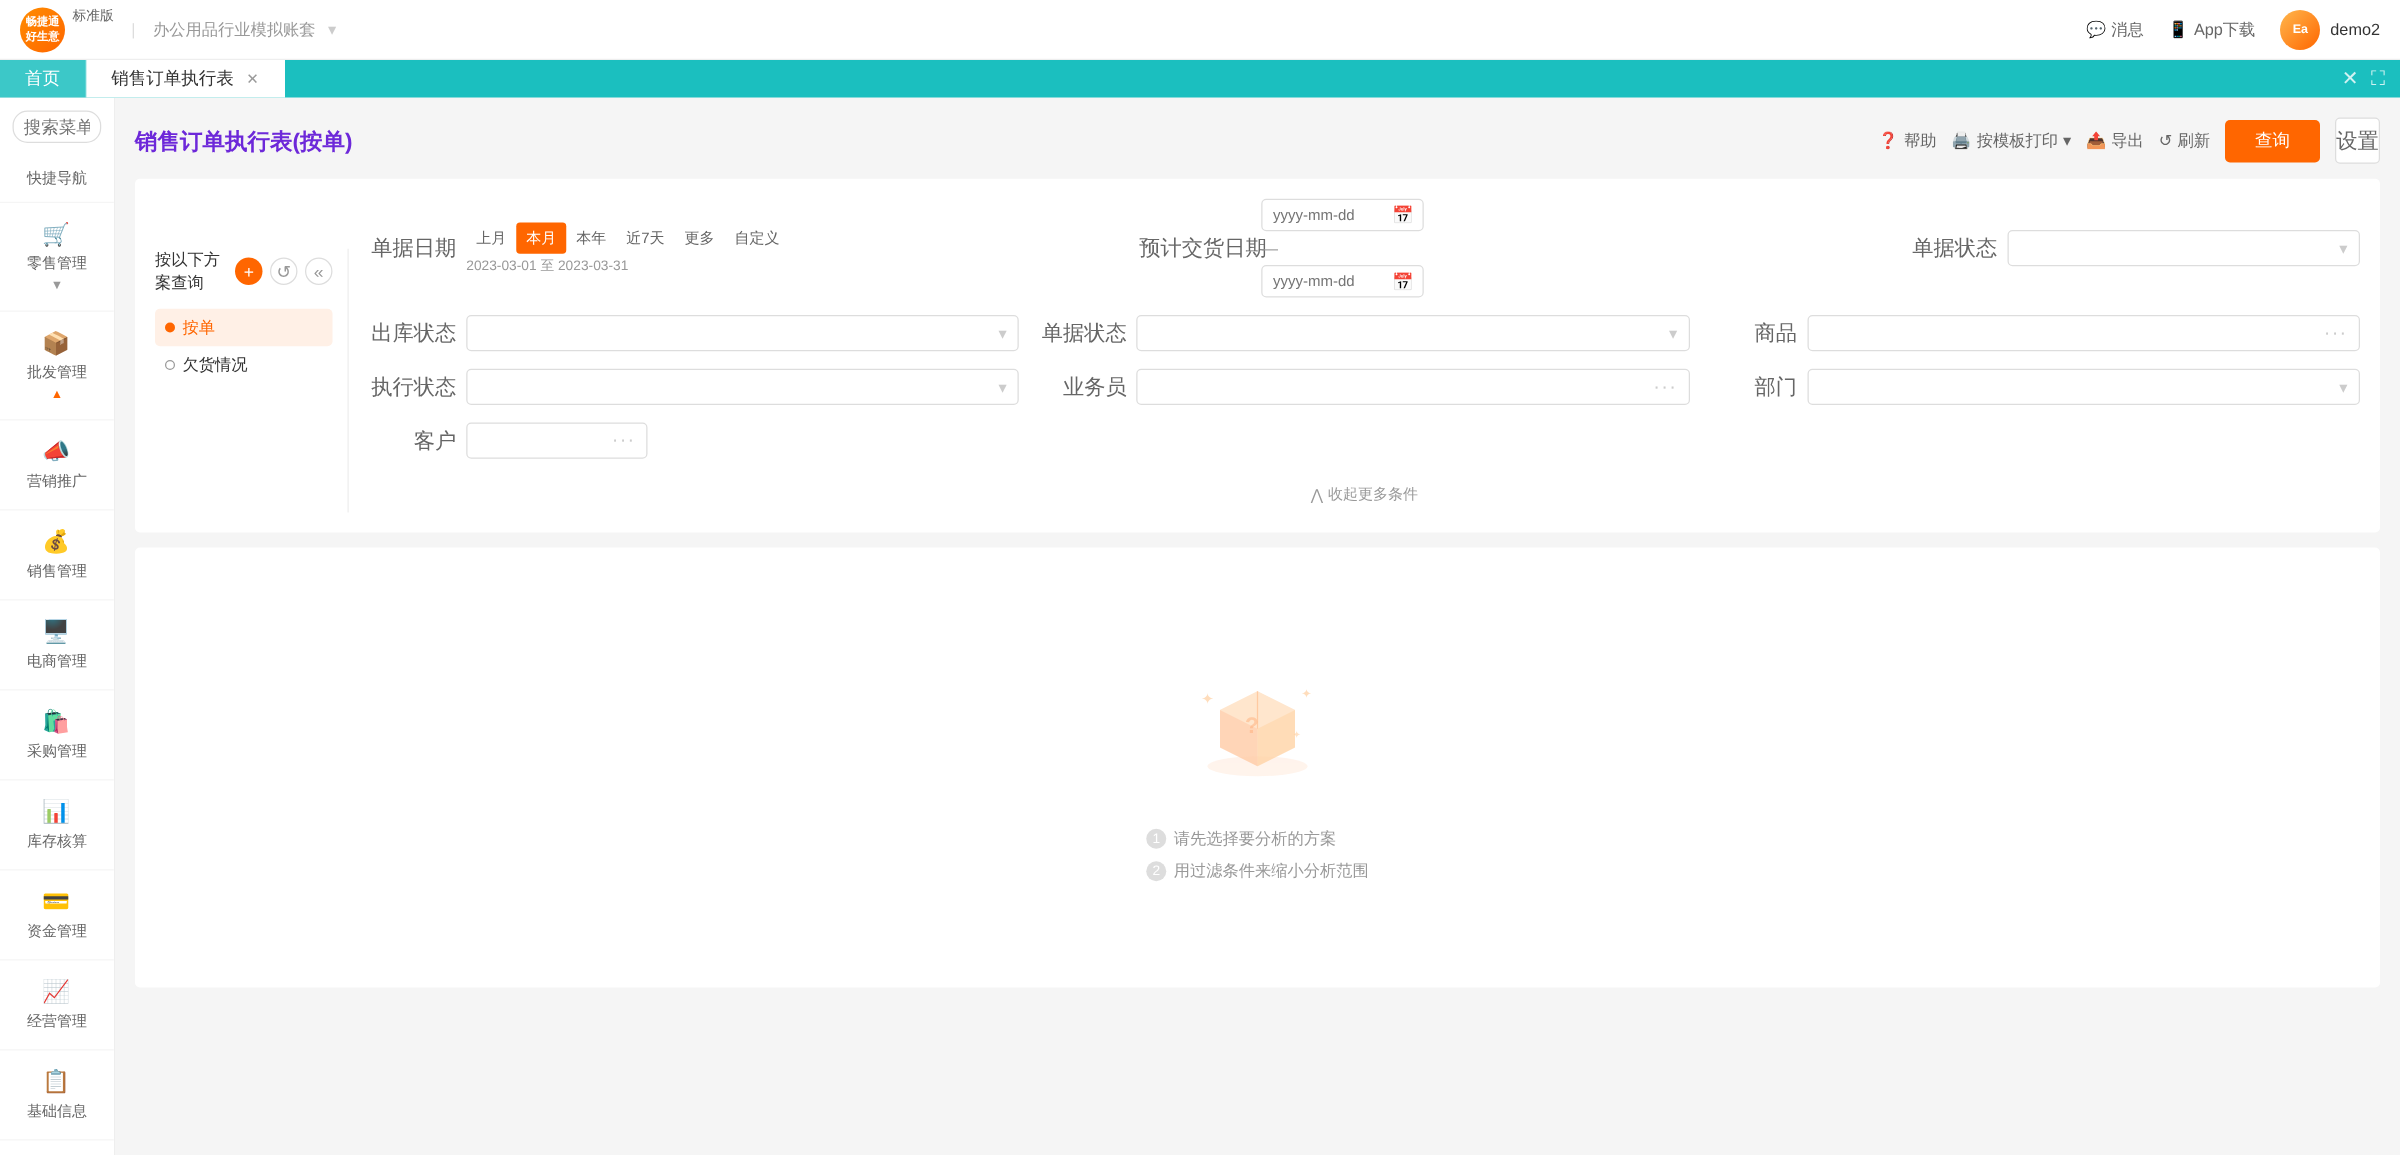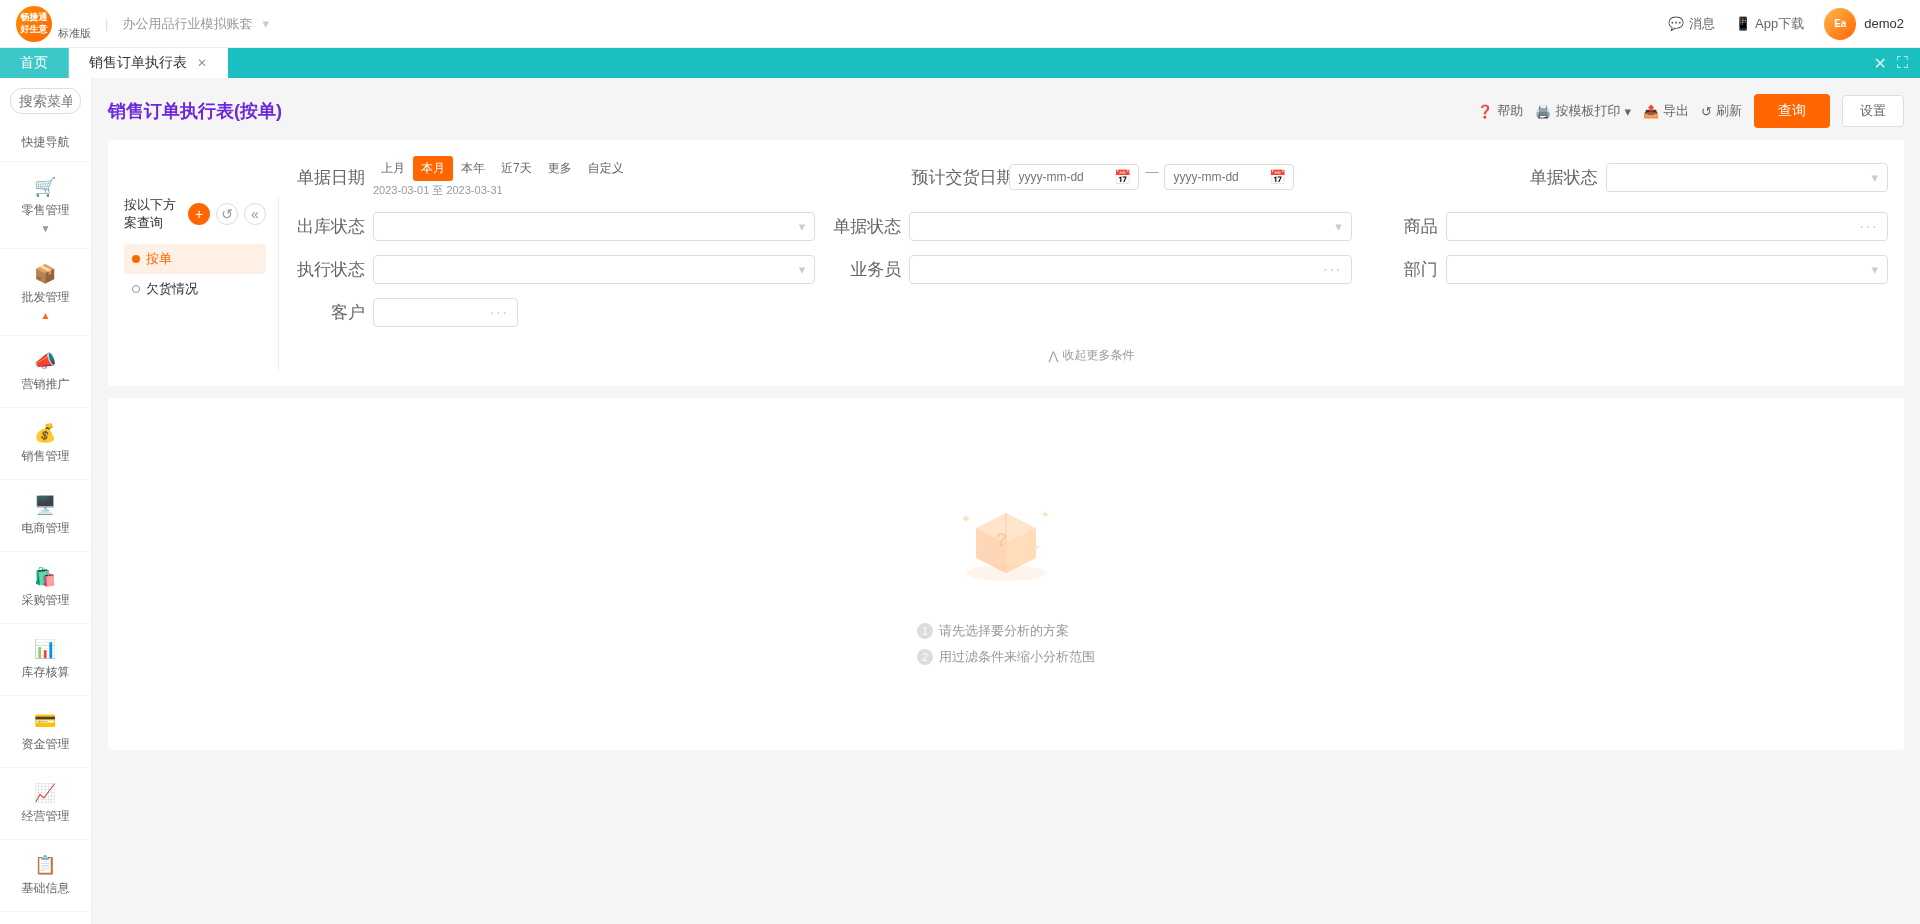--- a/index.html
+++ b/index.html
@@ -16,21 +16,21 @@
       border-bottom: 1px solid #eee;
       flex-shrink: 0;
     }
     .top-header-left {
       display: flex;
       align-items: center;
       gap: 10px;
     }
     .logo-area {
       display: flex;
-      align-items: flex-end;
+      align-items: flex-start;
       gap: 6px;
     }
     .logo-circle {
       width: 36px;
       height: 36px;
       background: linear-gradient(135deg, #ff8c00, #ff6600);
       border-radius: 50%;
       display: flex;
       align-items: center;
       justify-content: center;
@@ -244,23 +244,23 @@
       border-radius: 4px;
       padding: 8px 24px;
       cursor: pointer;
       font-size: 14px;
     }
     .btn-secondary {
       background: #fff;
       color: #666;
       border: 1px solid #ddd;
       border-radius: 4px;
-      padding: 6px 17px;
-      cursor: pointer;
-      font-size: 13px;
+      padding: 6px 0;
+      cursor: pointer;
+      font-size: 17px;
     }
 
     
     .filter-card {
       background: #fff;
       border-radius: 4px;
       padding: 16px;
       margin-bottom: 12px;
     }
     .filter-layout {
@@ -408,20 +408,21 @@
       color: #999;
       margin-top: 2px;
     }
     .date-range-wrapper {
       display: flex;
       flex-direction: column;
     }
     .date-inputs {
       display: flex;
       gap: 6px;
+      flex-direction: column;
     }
     .date-input-wrap {
       position: relative;
       display: flex;
       align-items: center;
     }
     .date-input {
       border: 1px solid #ddd;
       border-radius: 4px;
       padding: 5px 30px 5px 8px;

